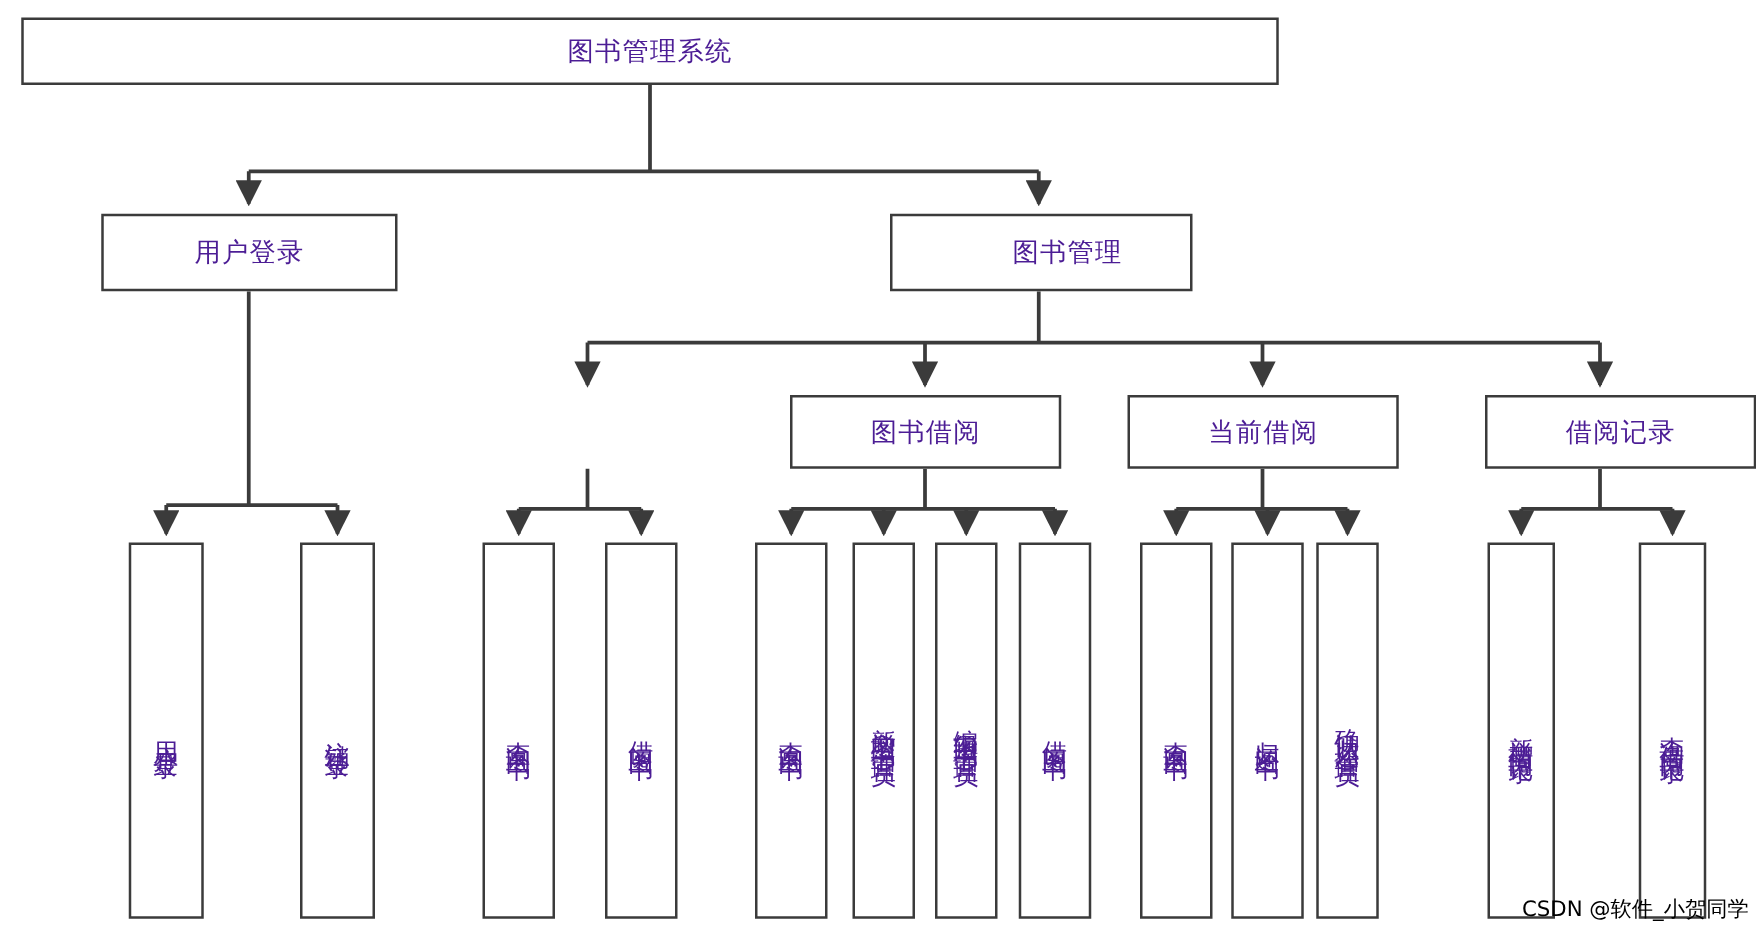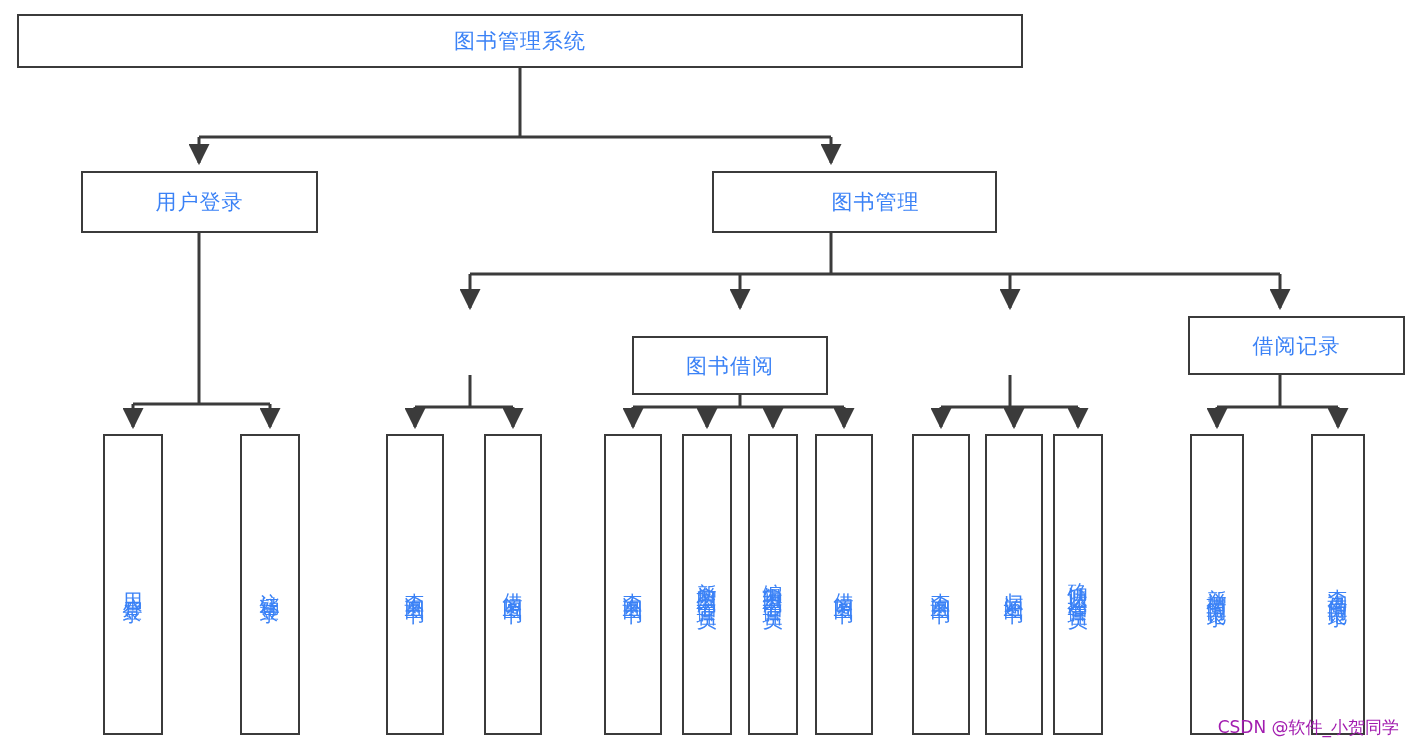--- a/index.html
+++ b/index.html
@@ -27,21 +27,21 @@
     height: 747px;
   }
   .node {
     position: absolute;
     box-sizing: border-box;
     border: 2px solid #3b3b3b;
     background: #ffffff;
     display: flex;
     align-items: center;
     justify-content: center;
-    color: #3b82f6;
+    color: #4c1d95;
     z-index: 2;
   }
   .node.horiz {
     font-size: 21px;
     letter-spacing: 1px;
   }
   .node.vert {
     font-size: 20px;
   }
   .node.vert .vtext {
@@ -49,21 +49,21 @@
     text-orientation: upright;
     letter-spacing: 4px;
     line-height: 1;
     white-space: nowrap;
   }
   .watermark {
     position: absolute;
     right: 6px;
     bottom: 8px;
     font-size: 17px;
-    color: #a21caf;
+    color: #000000;
     z-index: 5;
     white-space: nowrap;
   }
 </style>
 </head>
 <body>
 
 <div id="diagram">
 
   <svg id="edges" viewBox="0 0 1405 747" xmlns="http://www.w3.org/2000/svg">
@@ -116,26 +116,29 @@
     </g>
   </svg>
 
   <div class="node horiz" style="left:17px; top:14px; width:1006px; height:54px;">
     <span>图书管理系统</span>
   </div>
 
   <div class="node horiz" style="left:81px; top:171px; width:237px; height:62px;">
     <span>用户登录</span>
   </div>
-  <div class="node horiz" style="left:712px; top:171px; width:285px; height:62px;padding-left:42px;">
+  <div class="node horiz" style="left:712px; top:171px; width:242px; height:62px;padding-left:42px;">
     <span>图书管理</span>
   </div>
 
-  <div class="node horiz" style="left:632px; top:316px; width:196px; height:59px;margin-top:20px;">
+  <div class="node horiz" style="left:632px; top:316px; width:217px; height:59px;">
     <span>图书借阅</span>
+  </div>
+  <div class="node horiz" style="left:902px; top:316px; width:217px; height:59px;">
+    <span>当前借阅</span>
   </div>
   <div class="node horiz" style="left:1188px; top:316px; width:217px; height:59px;">
     <span>借阅记录</span>
   </div>
 
   <div class="node vert" style="left:103px; top:434px; width:60px; height:301px;">
     <span class="vtext">用户登录</span>
   </div>
   <div class="node vert" style="left:240px; top:434px; width:60px; height:301px;">
     <span class="vtext">注销登录</span>

